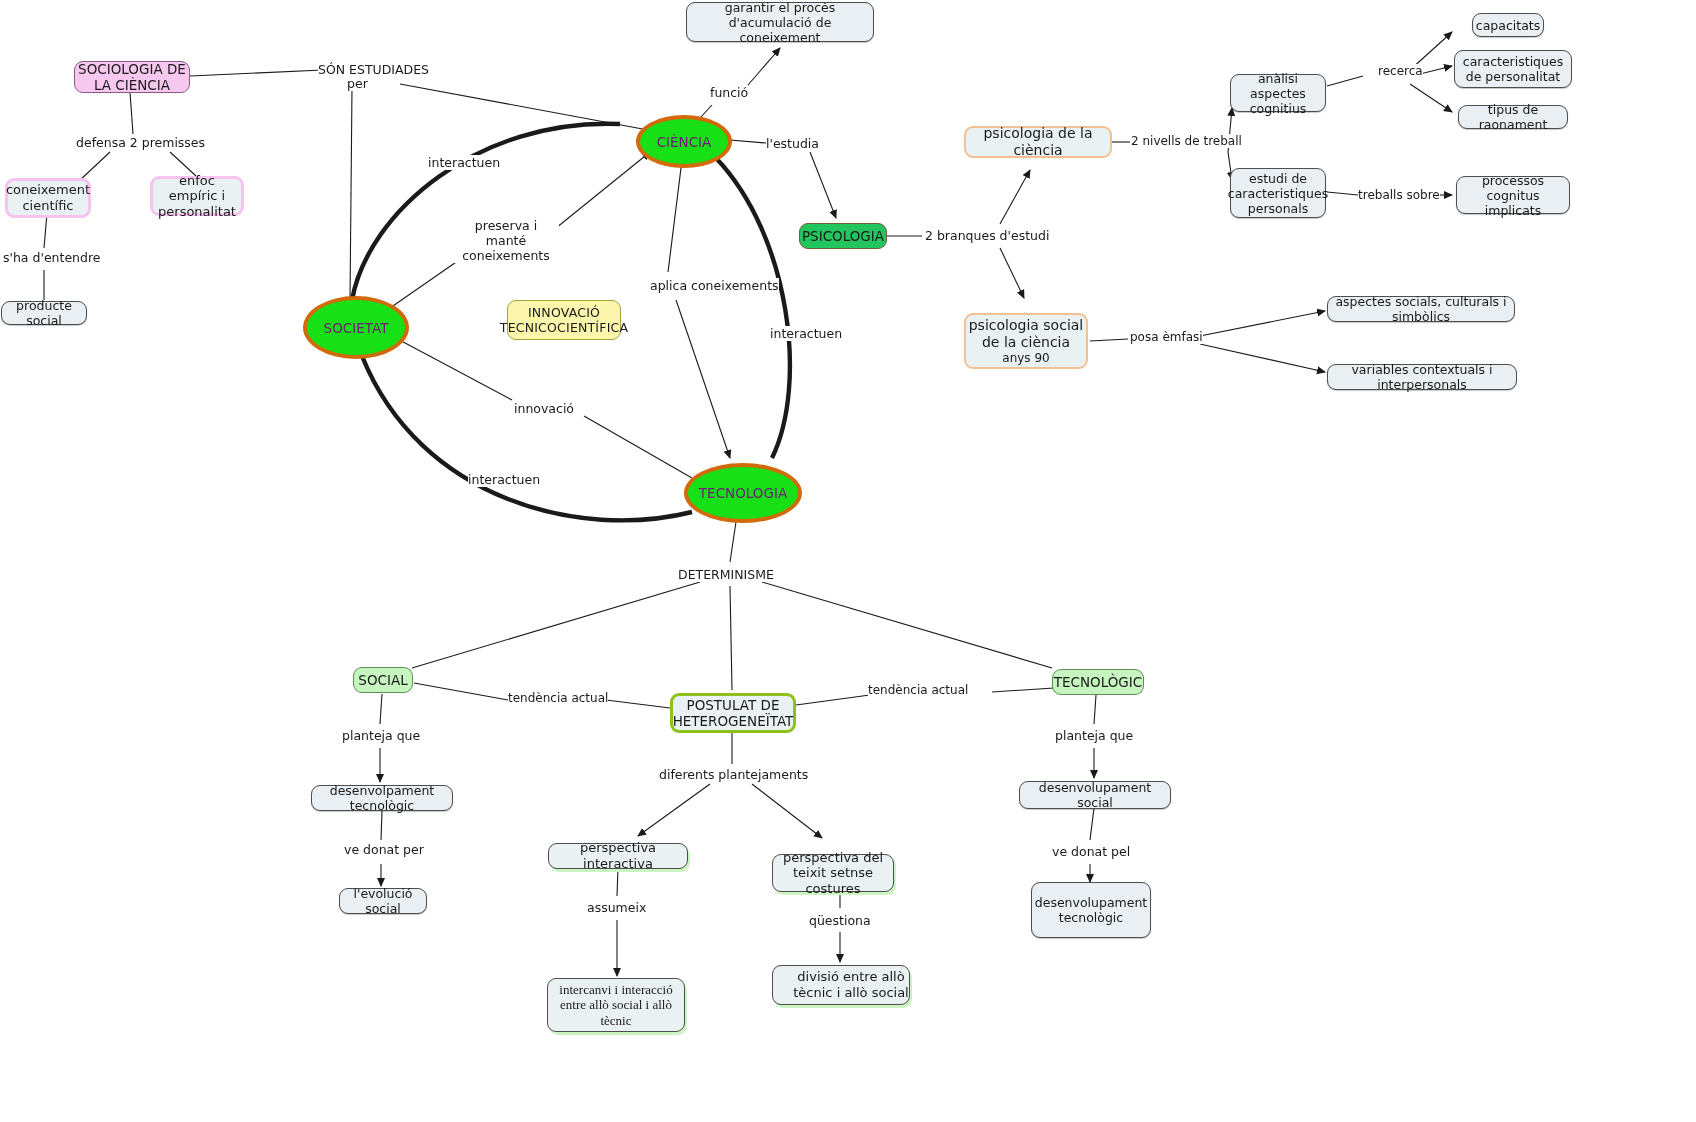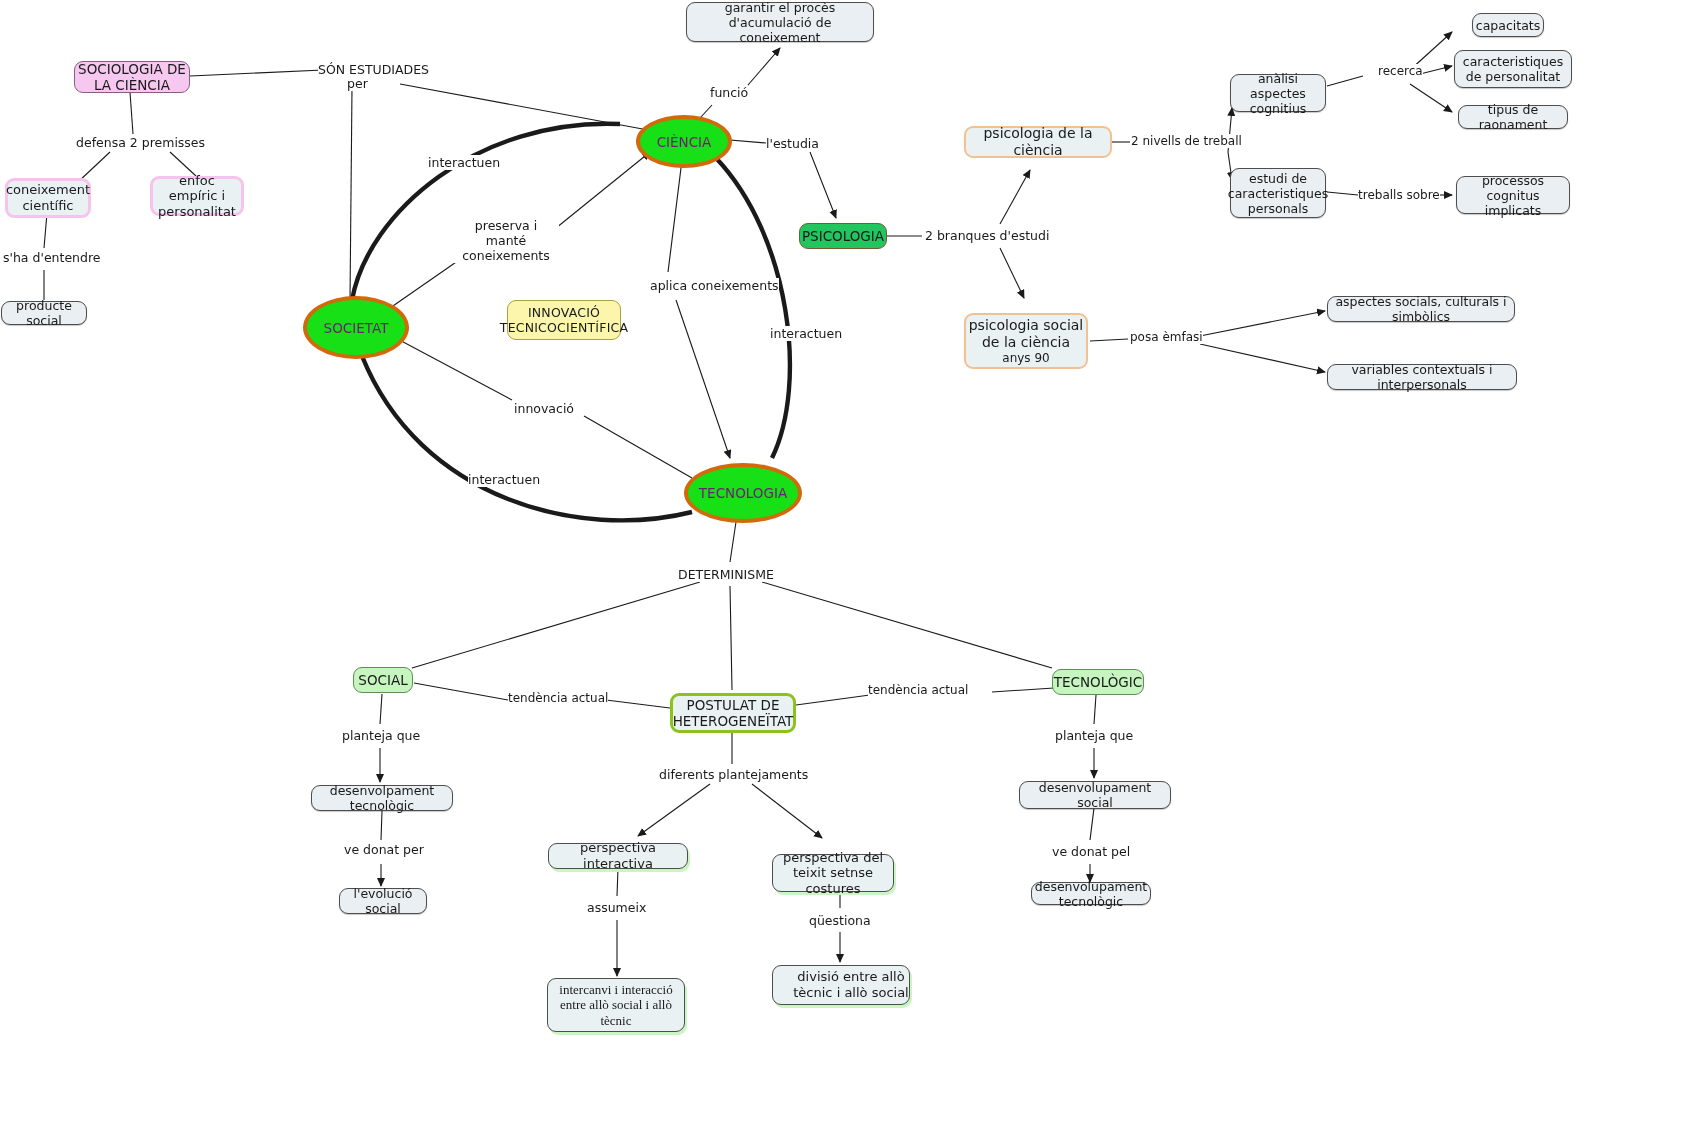--- a/index.html
+++ b/index.html
@@ -179,21 +179,21 @@
   <div class="node greenlbl" style="left:1052px;top:669px;width:92px;height:26px;">TECNOLÒGIC</div>
 
   <div class="node postulat" style="left:670px;top:693px;width:126px;height:40px;">POSTULAT DE HETEROGENEÏTAT</div>
 
   <div class="node plain" style="left:311px;top:785px;width:142px;height:26px;">desenvolpament tecnològic</div>
 
   <div class="node plain" style="left:339px;top:888px;width:88px;height:26px;">l'evolució social</div>
 
   <div class="node plain" style="left:1019px;top:781px;width:152px;height:28px;">desenvolupament social</div>
 
-  <div class="node plain" style="left:1031px;top:882px;width:120px;height:23px;">desenvolupament tecnològic</div>
+  <div class="node plain" style="left:1031px;top:882px;width:120px;height:56px;">desenvolupament tecnològic</div>
 
   <div class="node greenglow" style="left:548px;top:843px;width:140px;height:26px;">perspectiva interactiva</div>
 
   <div class="node greenglow" style="left:772px;top:854px;width:122px;height:38px;">perspectiva del teixit setnse costures</div>
 
   <div class="node greenglow" style="left:547px;top:978px;width:138px;height:54px;font-family:Liberation Serif, serif;">intercanvi i interacció entre allò social i allò tècnic</div>
 
   <div class="node greenglow" style="left:772px;top:965px;width:138px;height:40px;padding-left:20px;">divisió entre allò tècnic i allò social</div>
 
   <div class="elabel" style="left:318px;top:62px;">SÓN ESTUDIADES</div>

